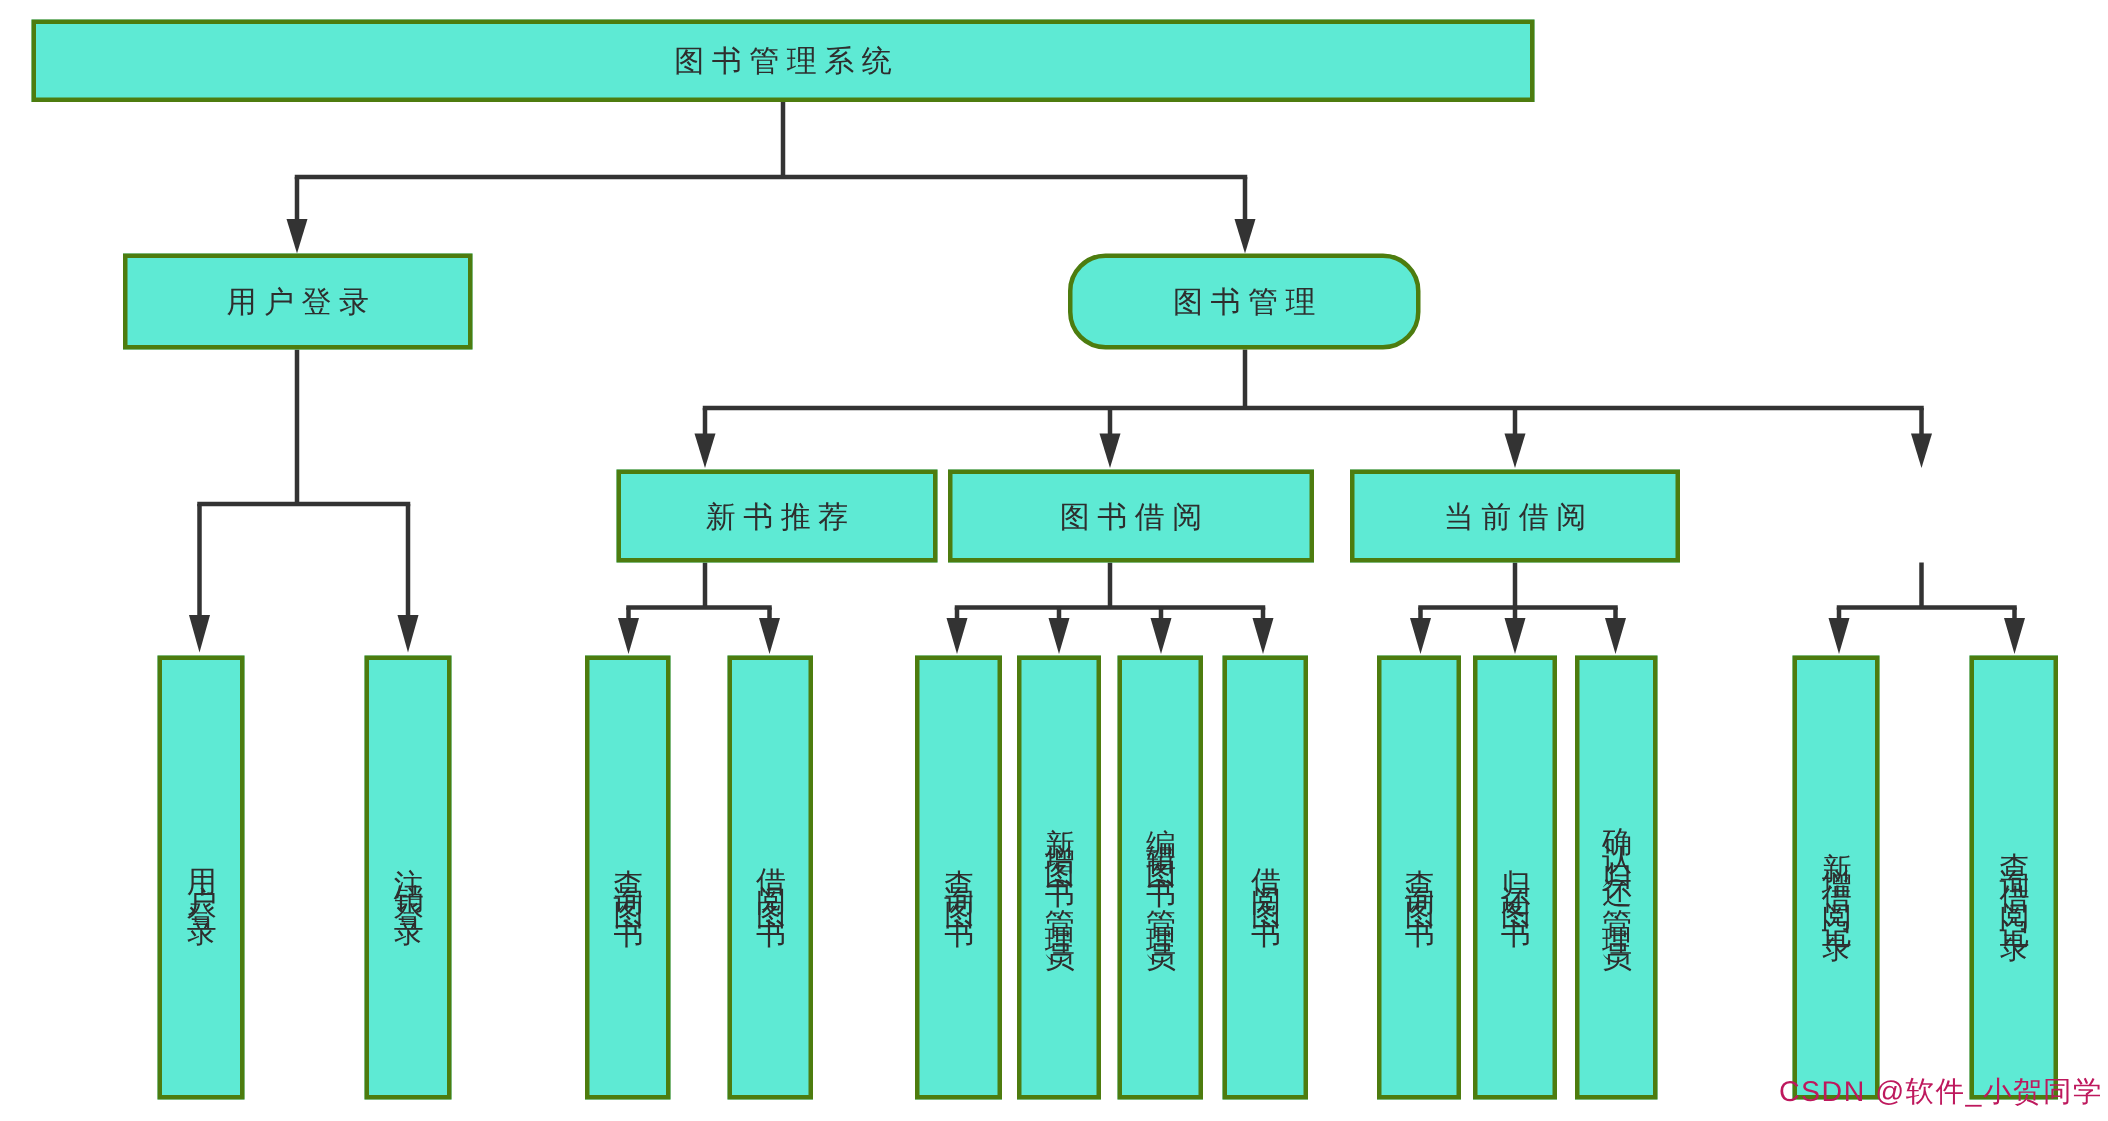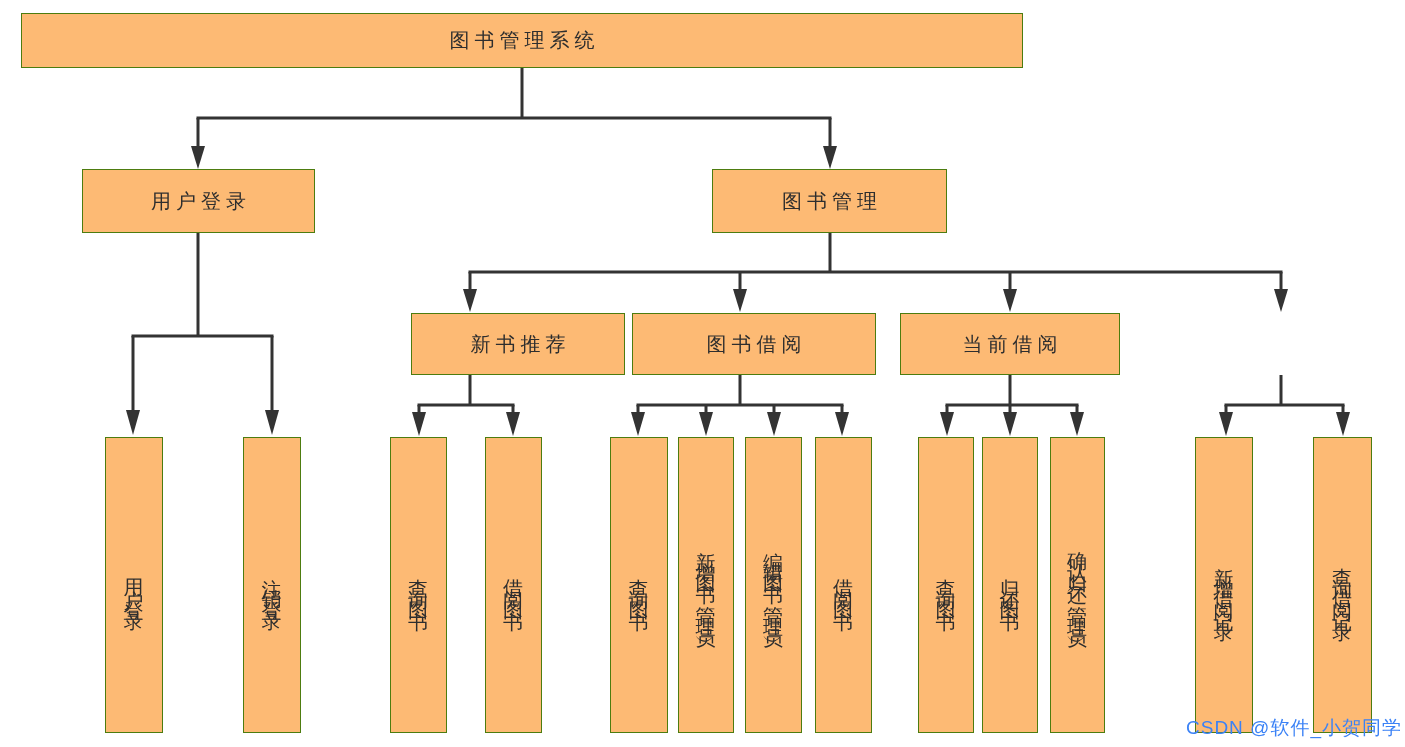--- a/index.html
+++ b/index.html
@@ -16,22 +16,22 @@
     overflow: hidden;
   }
   #connector-layer {
     position: absolute;
     left: 0; top: 0;
     width: 1405px; height: 747px;
   }
   .node {
     position: absolute;
     box-sizing: border-box;
-    border: 1px solid #4d7c0f;
-    background: #fdba74;
+    border: 3px solid #4d7c0f;
+    background: #5eead4;
     color: #2e2e2e;
     display: flex;
     align-items: center;
     justify-content: center;
     font-size: 20px;
     letter-spacing: 5px;
     text-indent: 5px; 
     white-space: nowrap;
   }
   .leaf {
@@ -45,21 +45,21 @@
     font-size: 20px;
     line-height: 1;
     color: #2e2e2e;
   }
   #watermark {
     position: absolute;
     left: 1186px;
     top: 715px;
     font-size: 19px;
     letter-spacing: 1px;
-    color: #3b82f6;
+    color: #be185d;
     z-index: 5;
     white-space: nowrap;
   }
   .cline { stroke: #333333; stroke-width: 3; }
   .ahead { fill: #333333; }
 </style>
 </head>
 <body>
 
 <div id="canvas">
@@ -126,21 +126,21 @@
     <polygon class="ahead" points="1336,412 1350,412 1343,436"></polygon>
   </svg>
 
   <div class="node" style="left:21px; top:13px; width:1002px; height:55px;">
     <span>图书管理系统</span>
   </div>
 
   <div class="node" style="left:82px; top:169px; width:233px; height:64px;">
     <span>用户登录</span>
   </div>
-  <div class="node" style="left:712px; top:169px; width:235px; height:64px;">
+  <div class="node" style="left:712px; top:169px; width:235px; height:64px;border-radius:25px;">
     <span>图书管理</span>
   </div>
 
   <div class="node" style="left:363px; top:313px; width:214px; height:62px;margin-left:48px;">
     <span>新书推荐</span>
   </div>
   <div class="node" style="left:632px; top:313px; width:244px; height:62px;">
     <span>图书借阅</span>
   </div>
   <div class="node" style="left:900px; top:313px; width:220px; height:62px;">

